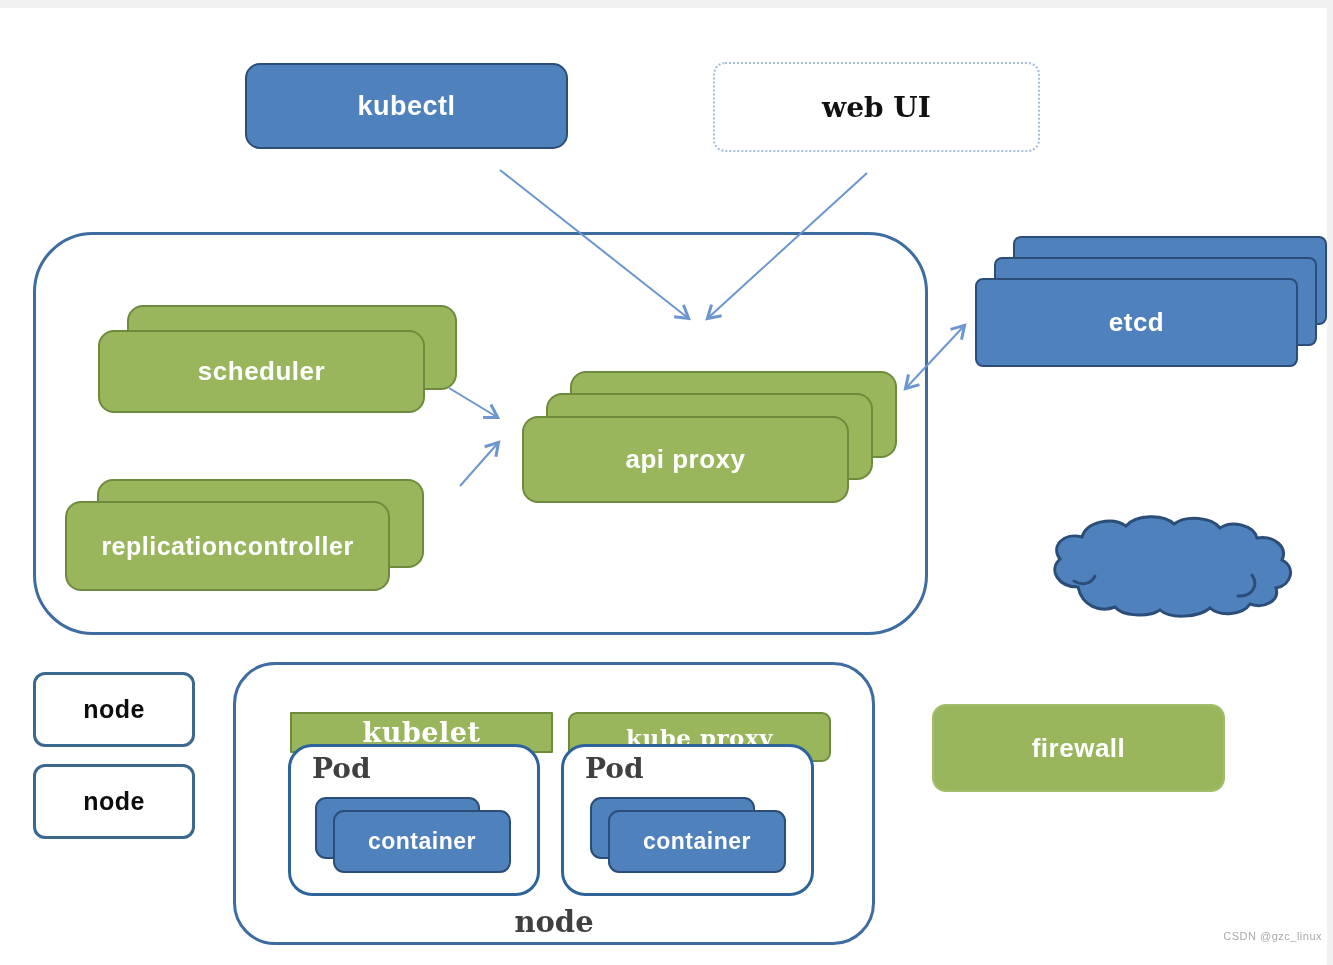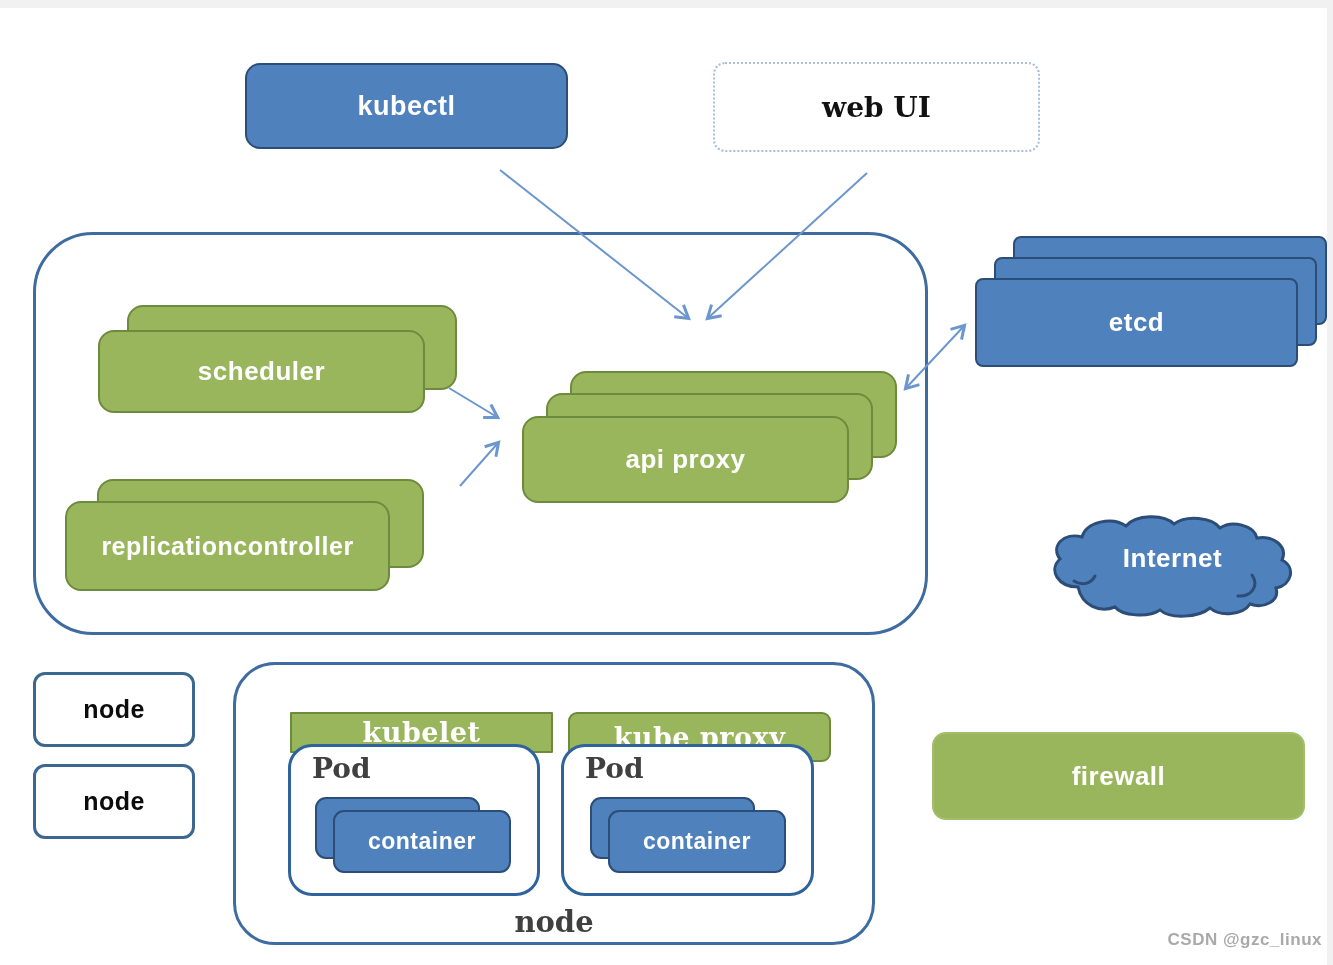--- a/index.html
+++ b/index.html
@@ -54,23 +54,22 @@
     background:var(--green-fill);
     border:2.5px solid var(--firewall-border);
     border-radius:14px;box-sizing:border-box;
   }
   .overlay{position:absolute;left:0;top:0;z-index:40;pointer-events:none;}
   .arrow-stroke{stroke:var(--arrow);}
   line.arrow-stroke{stroke-width:2px;}
   .cloud-outline{fill:var(--blue-fill);stroke:var(--blue-border);stroke-width:3px;}
   .cloud-notch{fill:none;stroke:var(--blue-border);stroke-width:3px;stroke-linecap:round;}
   .watermark{
-    color:var(--watermark);font-size:17px;letter-spacing:.5px;
+    color:var(--watermark);font-size:11px;letter-spacing:.5px;
     text-align:right;
-    font-weight:bold;
   }
 </style>
 </head>
 <body>
 
 <div class="stage">
 
   <div class="abs strip" style="left:0;top:0;width:1333px;height:8px;"></div>
   <div class="abs strip" style="left:1327px;top:0;width:6px;height:965px;"></div>
 
@@ -109,57 +108,54 @@
 
   <svg class="abs" style="left:1040px;top:513px;z-index:5;" width="265" height="112" viewBox="0 0 265 112">
     <path class="cloud-outline" d="M38,74 C18,74 8,57 20,46 C10,33 24,19 42,24
       C46,9 72,3 86,13 C96,1 124,1 134,11 C146,2 172,4 180,15
       C192,7 214,12 217,25 C234,22 248,34 242,47 C256,54 252,72 236,75
       C240,88 224,96 210,91 C203,102 180,104 170,95 C158,105 130,106 120,97
       C108,105 82,103 75,94 C60,100 42,93 38,74 Z"></path>
     <path class="cloud-notch" d="M212,62 C220,74 210,84 198,83"></path>
     <path class="cloud-notch" d="M34,68 C42,73 51,71 55,63"></path>
   </svg>
-  <div class="abs label" style="left:1040px;top:538px;width:265px;height:40px;z-index:6;">
-    <span>Internet</span>
-  </div>
 
   <div class="abs node-box" style="left:33px;top:672px;width:162px;height:75px;">
     <span>node</span>
   </div>
   <div class="abs node-box" style="left:33px;top:764px;width:162px;height:75px;">
     <span>node</span>
   </div>
 
   <div class="abs outline-box" style="left:233px;top:662px;width:642px;height:283px;border-radius:42px;"></div>
 
   <div class="abs green-card label serif-label serif-white" style="left:290px;top:684px;width:263px;height:41px;border-radius:1px;font-size:27px;">
     <span>kubelet</span>
   </div>
-  <div class="abs green-card label serif-label serif-white" style="left:568px;top:684px;width:263px;height:50px;border-radius:9px;font-size:27px;">
+  <div class="abs green-card label serif-label serif-white" style="left:568px;top:684px;width:263px;height:50px;border-radius:9px;font-size:23px;">
     <span>kube proxy</span>
   </div>
 
   <div class="abs pod-box" style="left:288px;top:744px;width:252px;height:152px;"></div>
   <div class="abs serif-label serif-black" style="left:312px;top:752px;font-size:28px;">Pod</div>
   <div class="abs blue-card" style="left:315px;top:797px;width:165px;height:62px;border-radius:11px;"></div>
   <div class="abs blue-card label" style="left:333px;top:810px;width:178px;height:63px;border-radius:11px;font-size:23px;">
     <span>container</span>
   </div>
 
   <div class="abs pod-box" style="left:561px;top:744px;width:253px;height:152px;"></div>
   <div class="abs serif-label serif-black" style="left:585px;top:752px;font-size:28px;">Pod</div>
   <div class="abs blue-card" style="left:590px;top:797px;width:165px;height:62px;border-radius:11px;"></div>
   <div class="abs blue-card label" style="left:608px;top:810px;width:178px;height:63px;border-radius:11px;font-size:23px;">
     <span>container</span>
   </div>
 
   <div class="abs serif-label serif-black" style="left:233px;top:905px;width:642px;text-align:center;font-size:29px;">node</div>
 
-  <div class="abs firewall-card label" style="left:932px;top:732px;width:373px;height:88px;">
+  <div class="abs firewall-card label" style="left:932px;top:704px;width:293px;height:88px;">
     <span>firewall</span>
   </div>
 
   <div class="abs watermark" style="left:1100px;top:930px;width:222px;">CSDN @gzc_linux</div>
 
   <svg class="overlay" width="1333" height="965" viewBox="0 0 1333 965">
     <defs>
       <marker id="arr" viewBox="0 0 12 12" refX="9" refY="6" markerWidth="10" markerHeight="10" orient="auto-start-reverse">
         <path d="M2,1.5 L9.5,6 L2,10.5" fill="none" stroke-width="1.8" class="arrow-stroke"></path>
       </marker>

